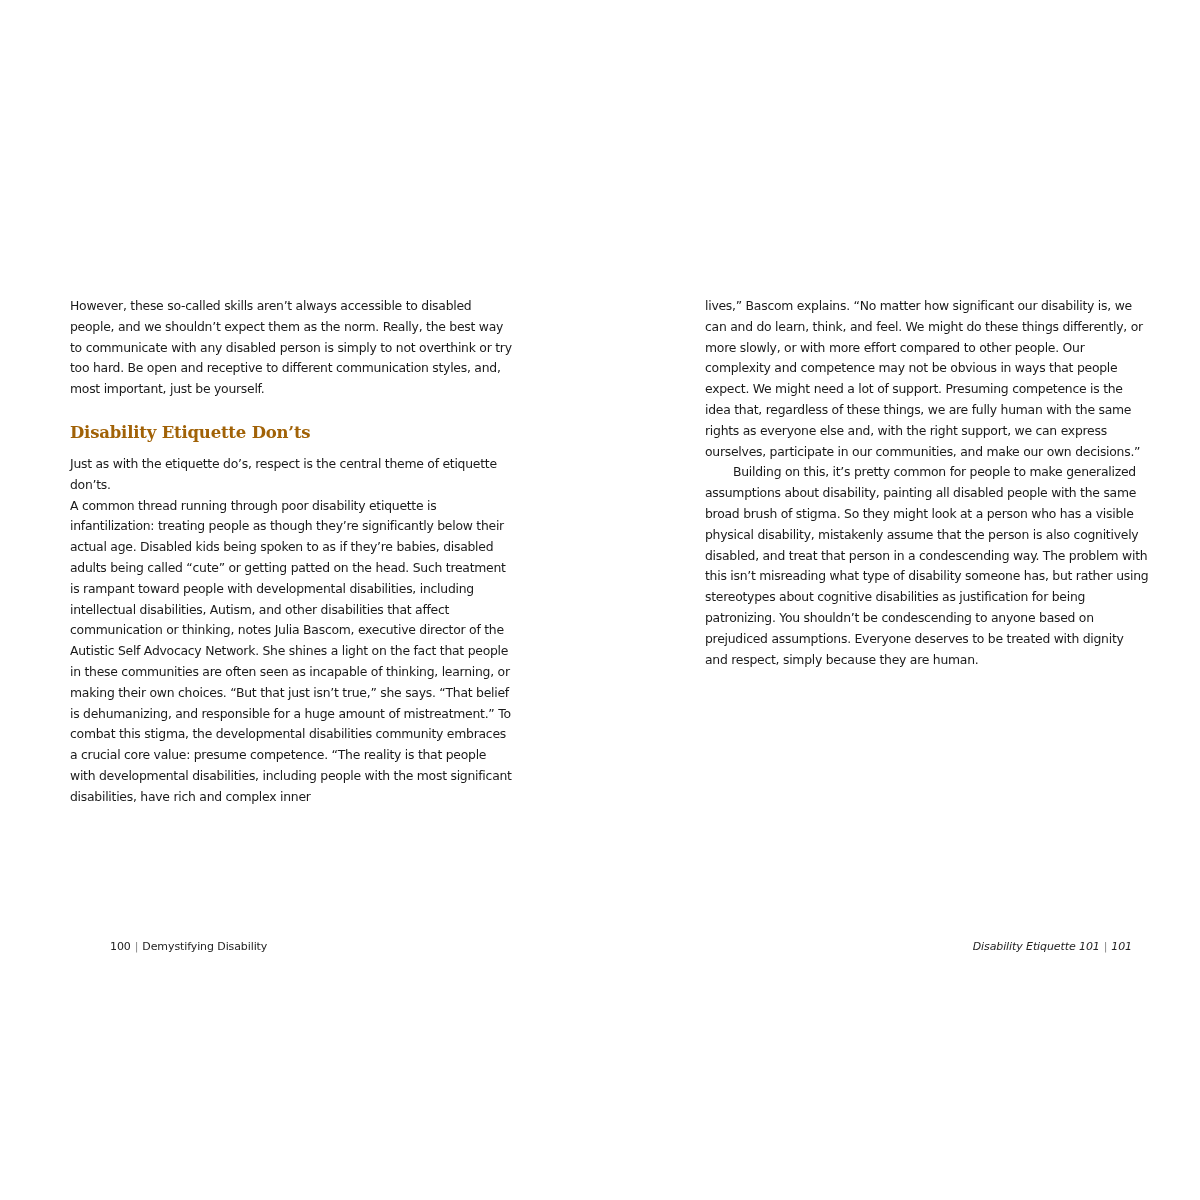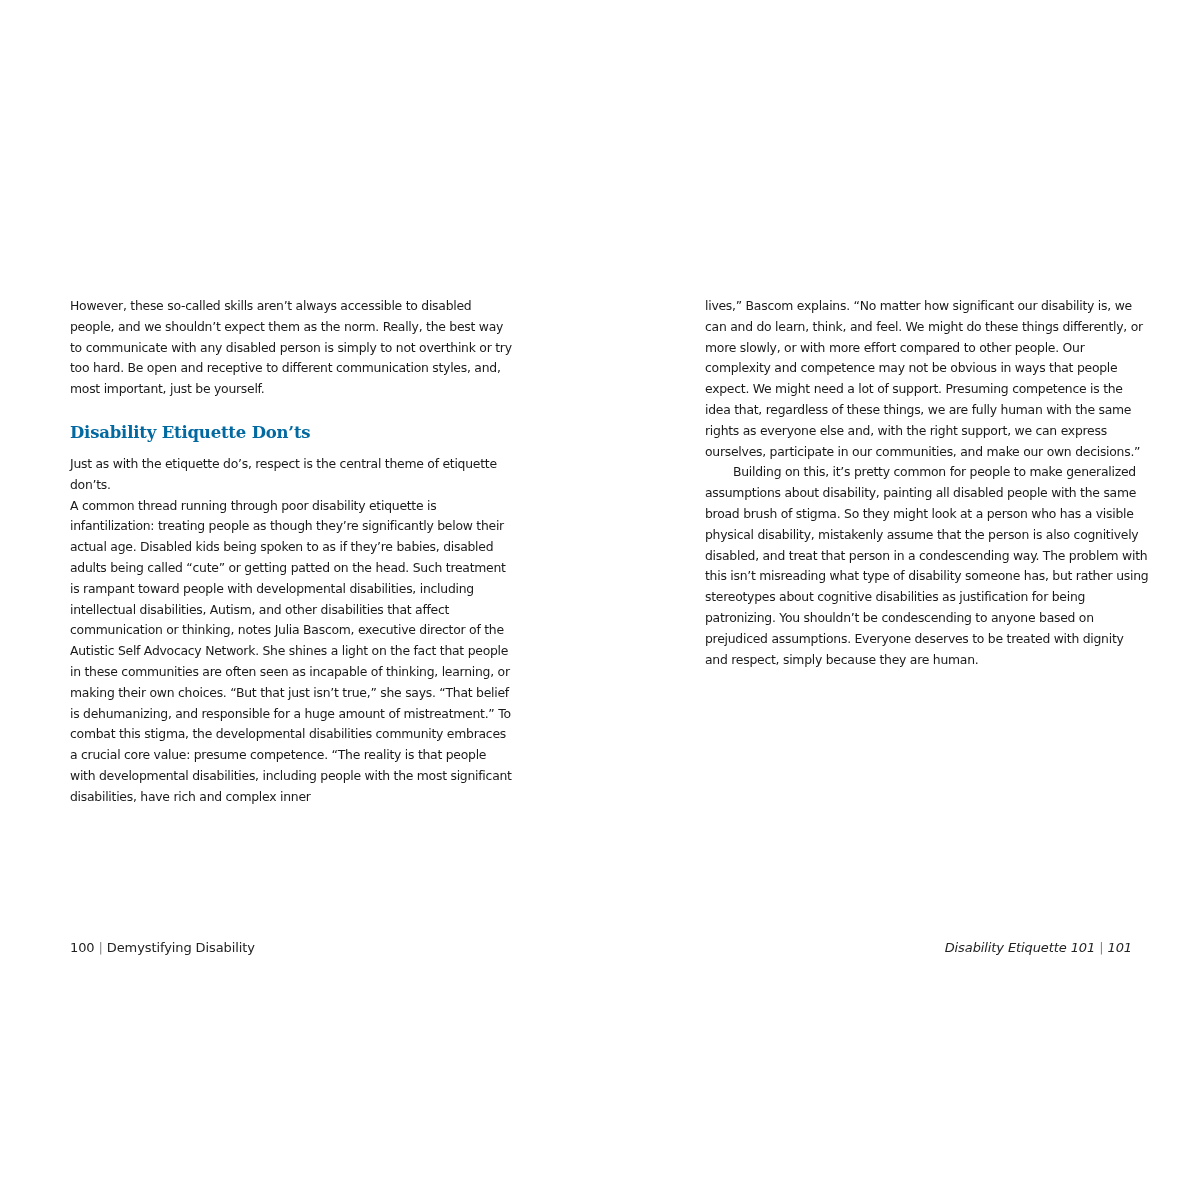--- a/index.html
+++ b/index.html
@@ -7,24 +7,24 @@
          font-family:"DejaVu Sans", "Liberation Sans", sans-serif; color:#1a1a1a; }
   .page { position:absolute; top:0; height:1200px; }
   .page-left { left:0; width:600px; }
   .page-right { left:600px; width:600px; }
   .col { position:absolute; width:444px; }
   .page-left .col { left:70px; top:296px; }
   .page-right .col { left:88px; top:296px;margin-left:17px; }
   p { margin:0; font-size:12.4px; line-height:20.8px; letter-spacing:-0.25px; text-align:left; }
   p.indent { text-indent:28px; }
   h2.h-section { margin:20px 0 8px 0; font-family:"DejaVu Serif", "Liberation Serif", serif;
-    font-weight:bold; font-size:16.5px; line-height:26px; color:#0369a1; letter-spacing:-0.2px; }
+    font-weight:bold; font-size:16.5px; line-height:26px; color:#a16207; letter-spacing:-0.2px; }
   h3.h-sub { margin:20px 0 8px 0; font-weight:bold; font-size:13.2px; line-height:22px;
     color:#1f2b5a; letter-spacing:-0.4px; }
-  .folio { position:absolute; top:940px; font-size:13px; color:#222; letter-spacing:-0.1px; }
+  .folio { position:absolute; top:940px; font-size:11px; color:#222; letter-spacing:-0.1px;margin-left:40px; }
   .page-left .folio { left:70px; }
   .page-right .folio { right:68px;font-style:italic; }
   .sep { color:#888; margin:0 4px; }
 </style>
 </head>
 <body>
 
 <div class="page page-left">
   <div class="col">
     <p>However, these so-called skills aren’t always accessible to disabled people, and we shouldn’t expect them as the norm. Really, the best way to communicate with any disabled person is simply to not overthink or try too hard. Be open and receptive to different communication styles, and, most important, just be yourself.</p>

